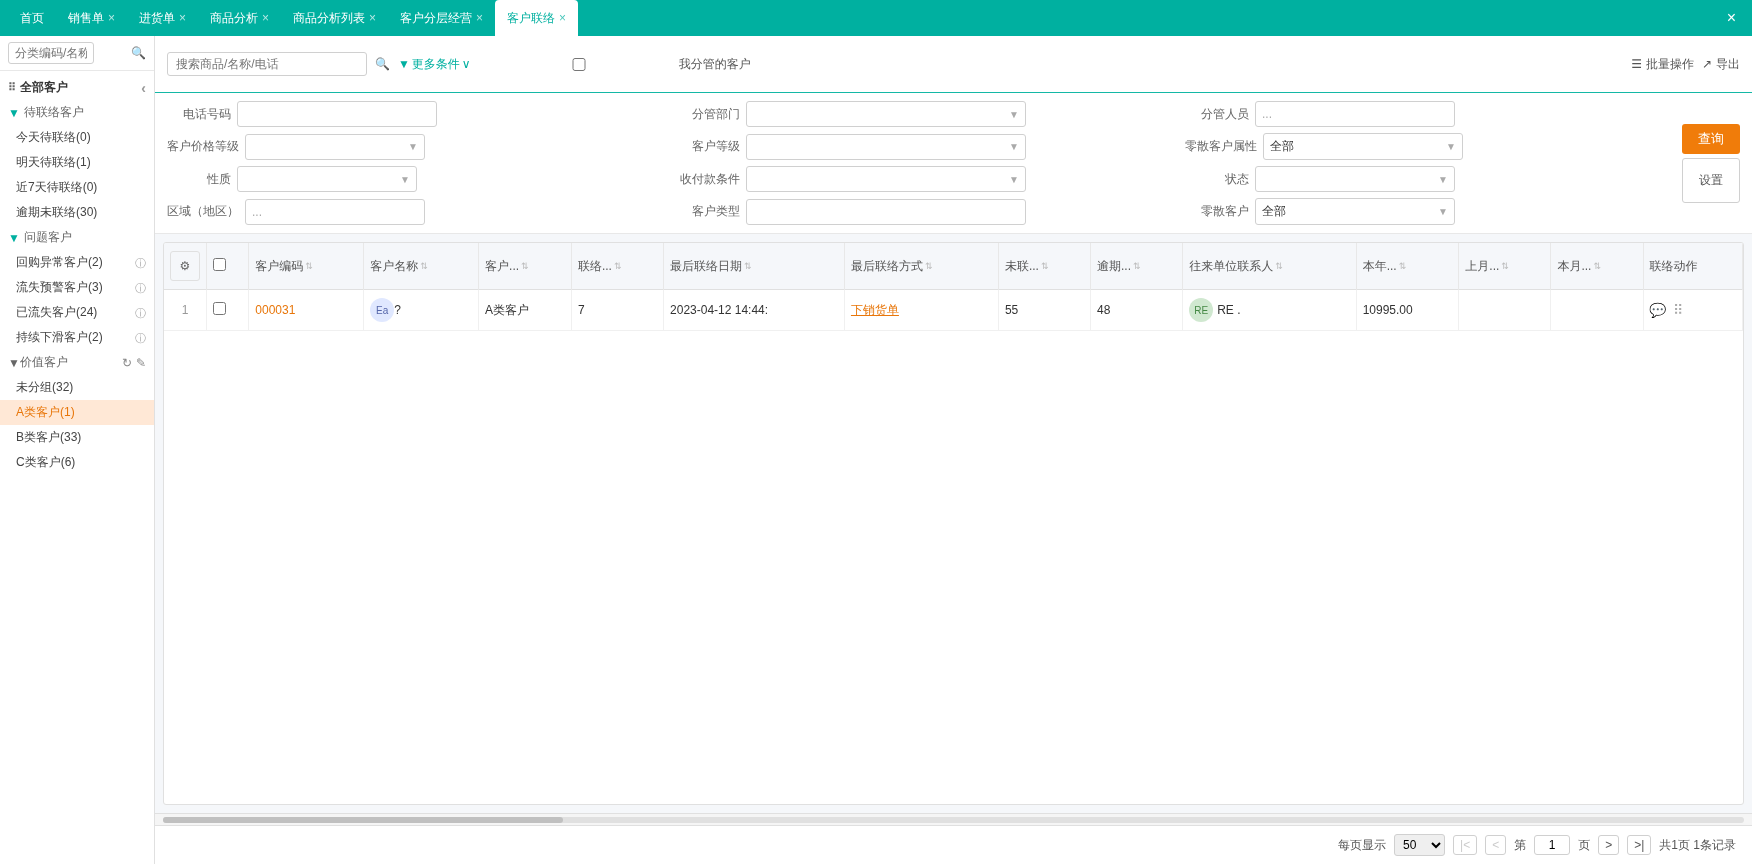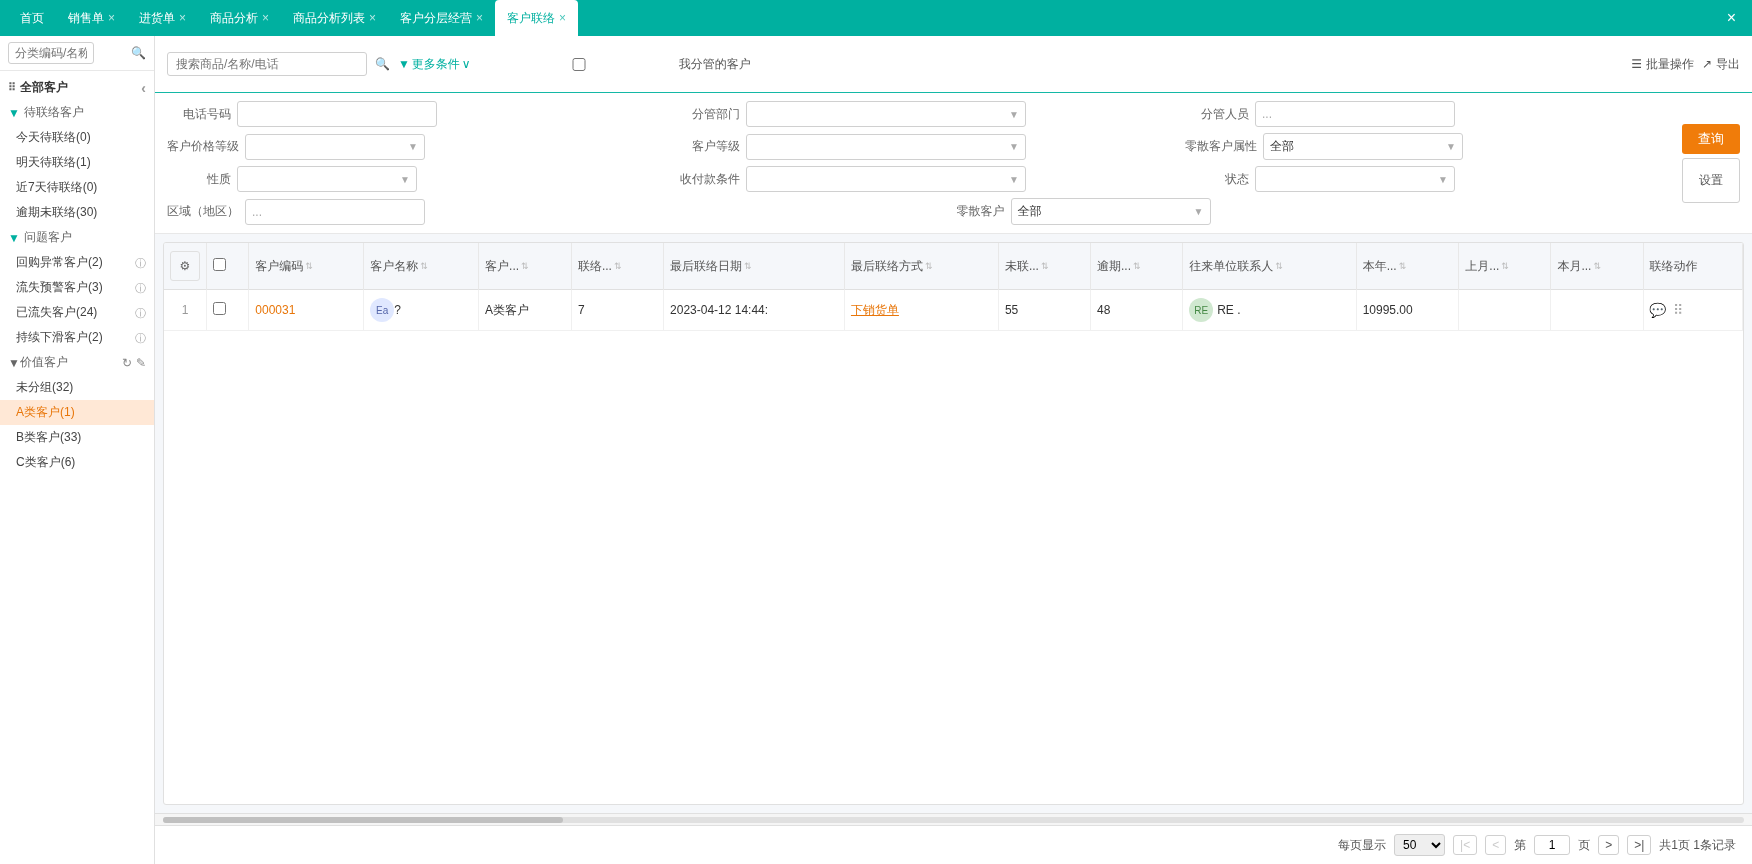--- a/index.html
+++ b/index.html
@@ -600,20 +600,24 @@
           </div>
 
           <div class="filter-row">
             <div class="filter-field">
               <span class="filter-label">区域（地区）</span>
               <div class="filter-input-box" style="min-width:120px;max-width:180px;">
                 <span style="color:#aaa;">...</span>
               </div>
             </div>
             <div class="filter-field-gap"></div>
+            <div class="filter-field">
+              <span class="filter-label">客户类型</span>
+              <div class="filter-input-box" style="min-width:160px;max-width:280px;"></div>
+            </div>
             <div class="filter-field-gap"></div>
             <div class="filter-field">
               <span class="filter-label">零散客户</span>
               <div class="filter-select" style="min-width:120px;max-width:200px;">
                 <span>全部</span>
                 <span class="caret">▼</span>
               </div>
             </div>
           </div>
         </div>

